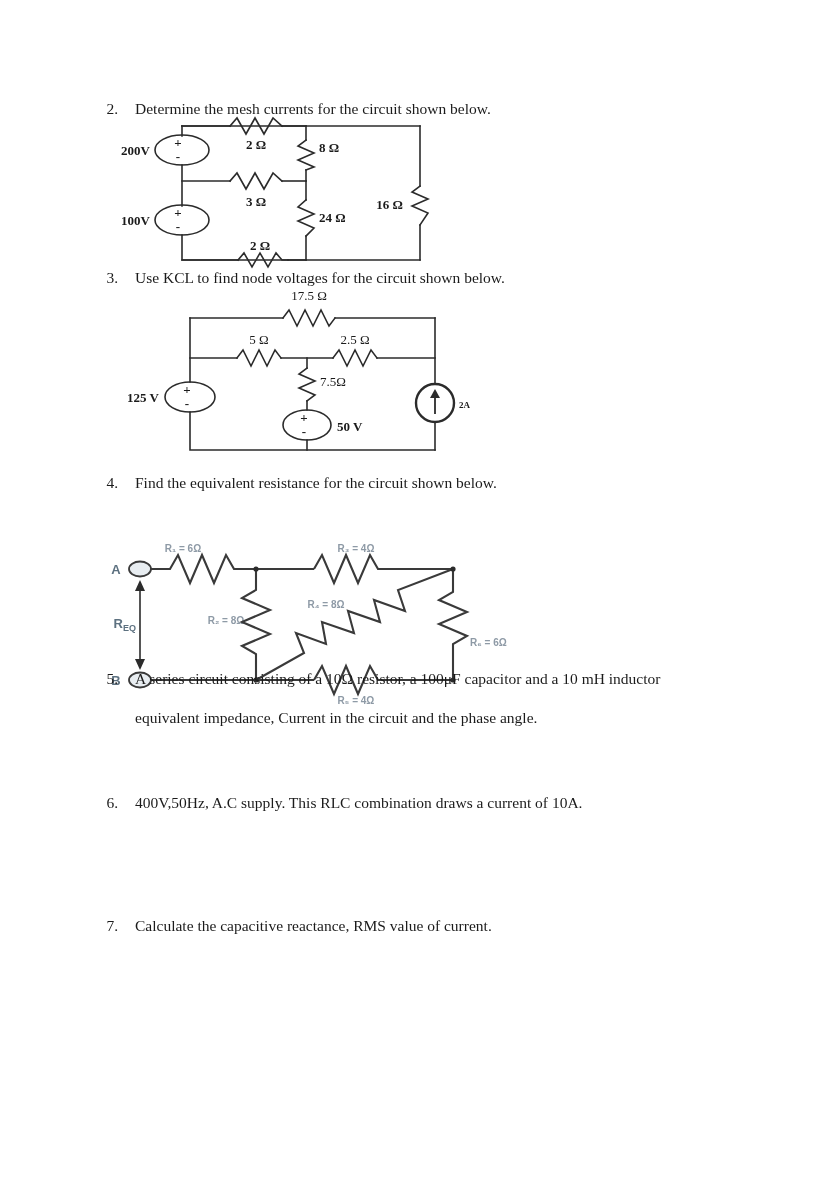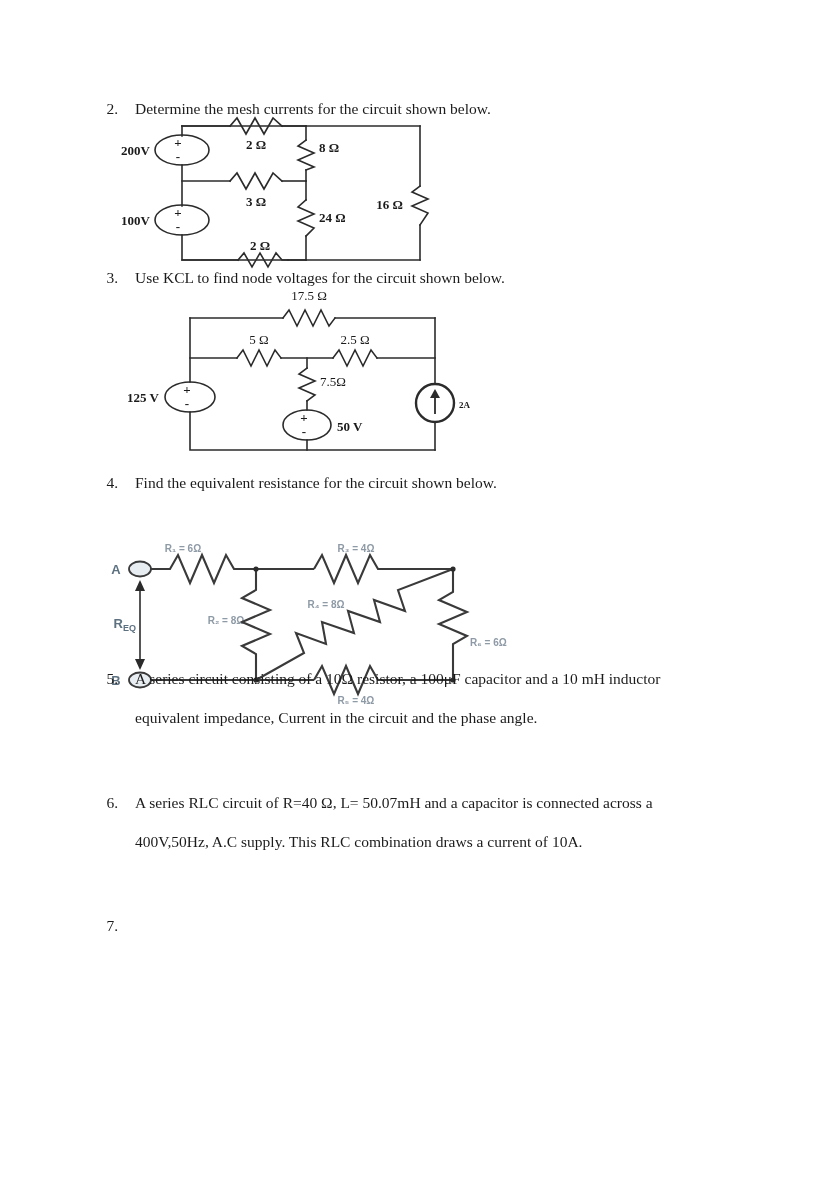--- a/index.html
+++ b/index.html
@@ -264,24 +264,24 @@
     <div class="num" style="line-height:39px;">5.</div>
     <div class="body">
       <span class="ln">A series circuit consisting of a 10Ω resistor, a 100μF capacitor and a 10 mH inductor</span>
       <span class="ln">equivalent impedance, Current in the circuit and the phase angle.</span>
     </div>
   </div>
 
   <div class="q spaced" style="left:88px;top:783px;">
     <div class="num" style="line-height:39px;">6.</div>
     <div class="body">
-      <span class="ln">A series RLC circuit of R=40 Ω, L= 50.07mH and a capacitor is connected across a</span>
       <span class="ln">400V,50Hz, A.C supply. This RLC combination draws a current of 10A.</span>
     </div>
   </div>
 
   <div class="q spaced" style="left:88px;top:906px;">
     <div class="num" style="line-height:39px;">7.</div>
     <div class="body">
+      <span class="ln">Calculate the capacitive reactance, RMS value of current.</span>
     </div>
   </div>
 
 </div>
 
 </body></html>

